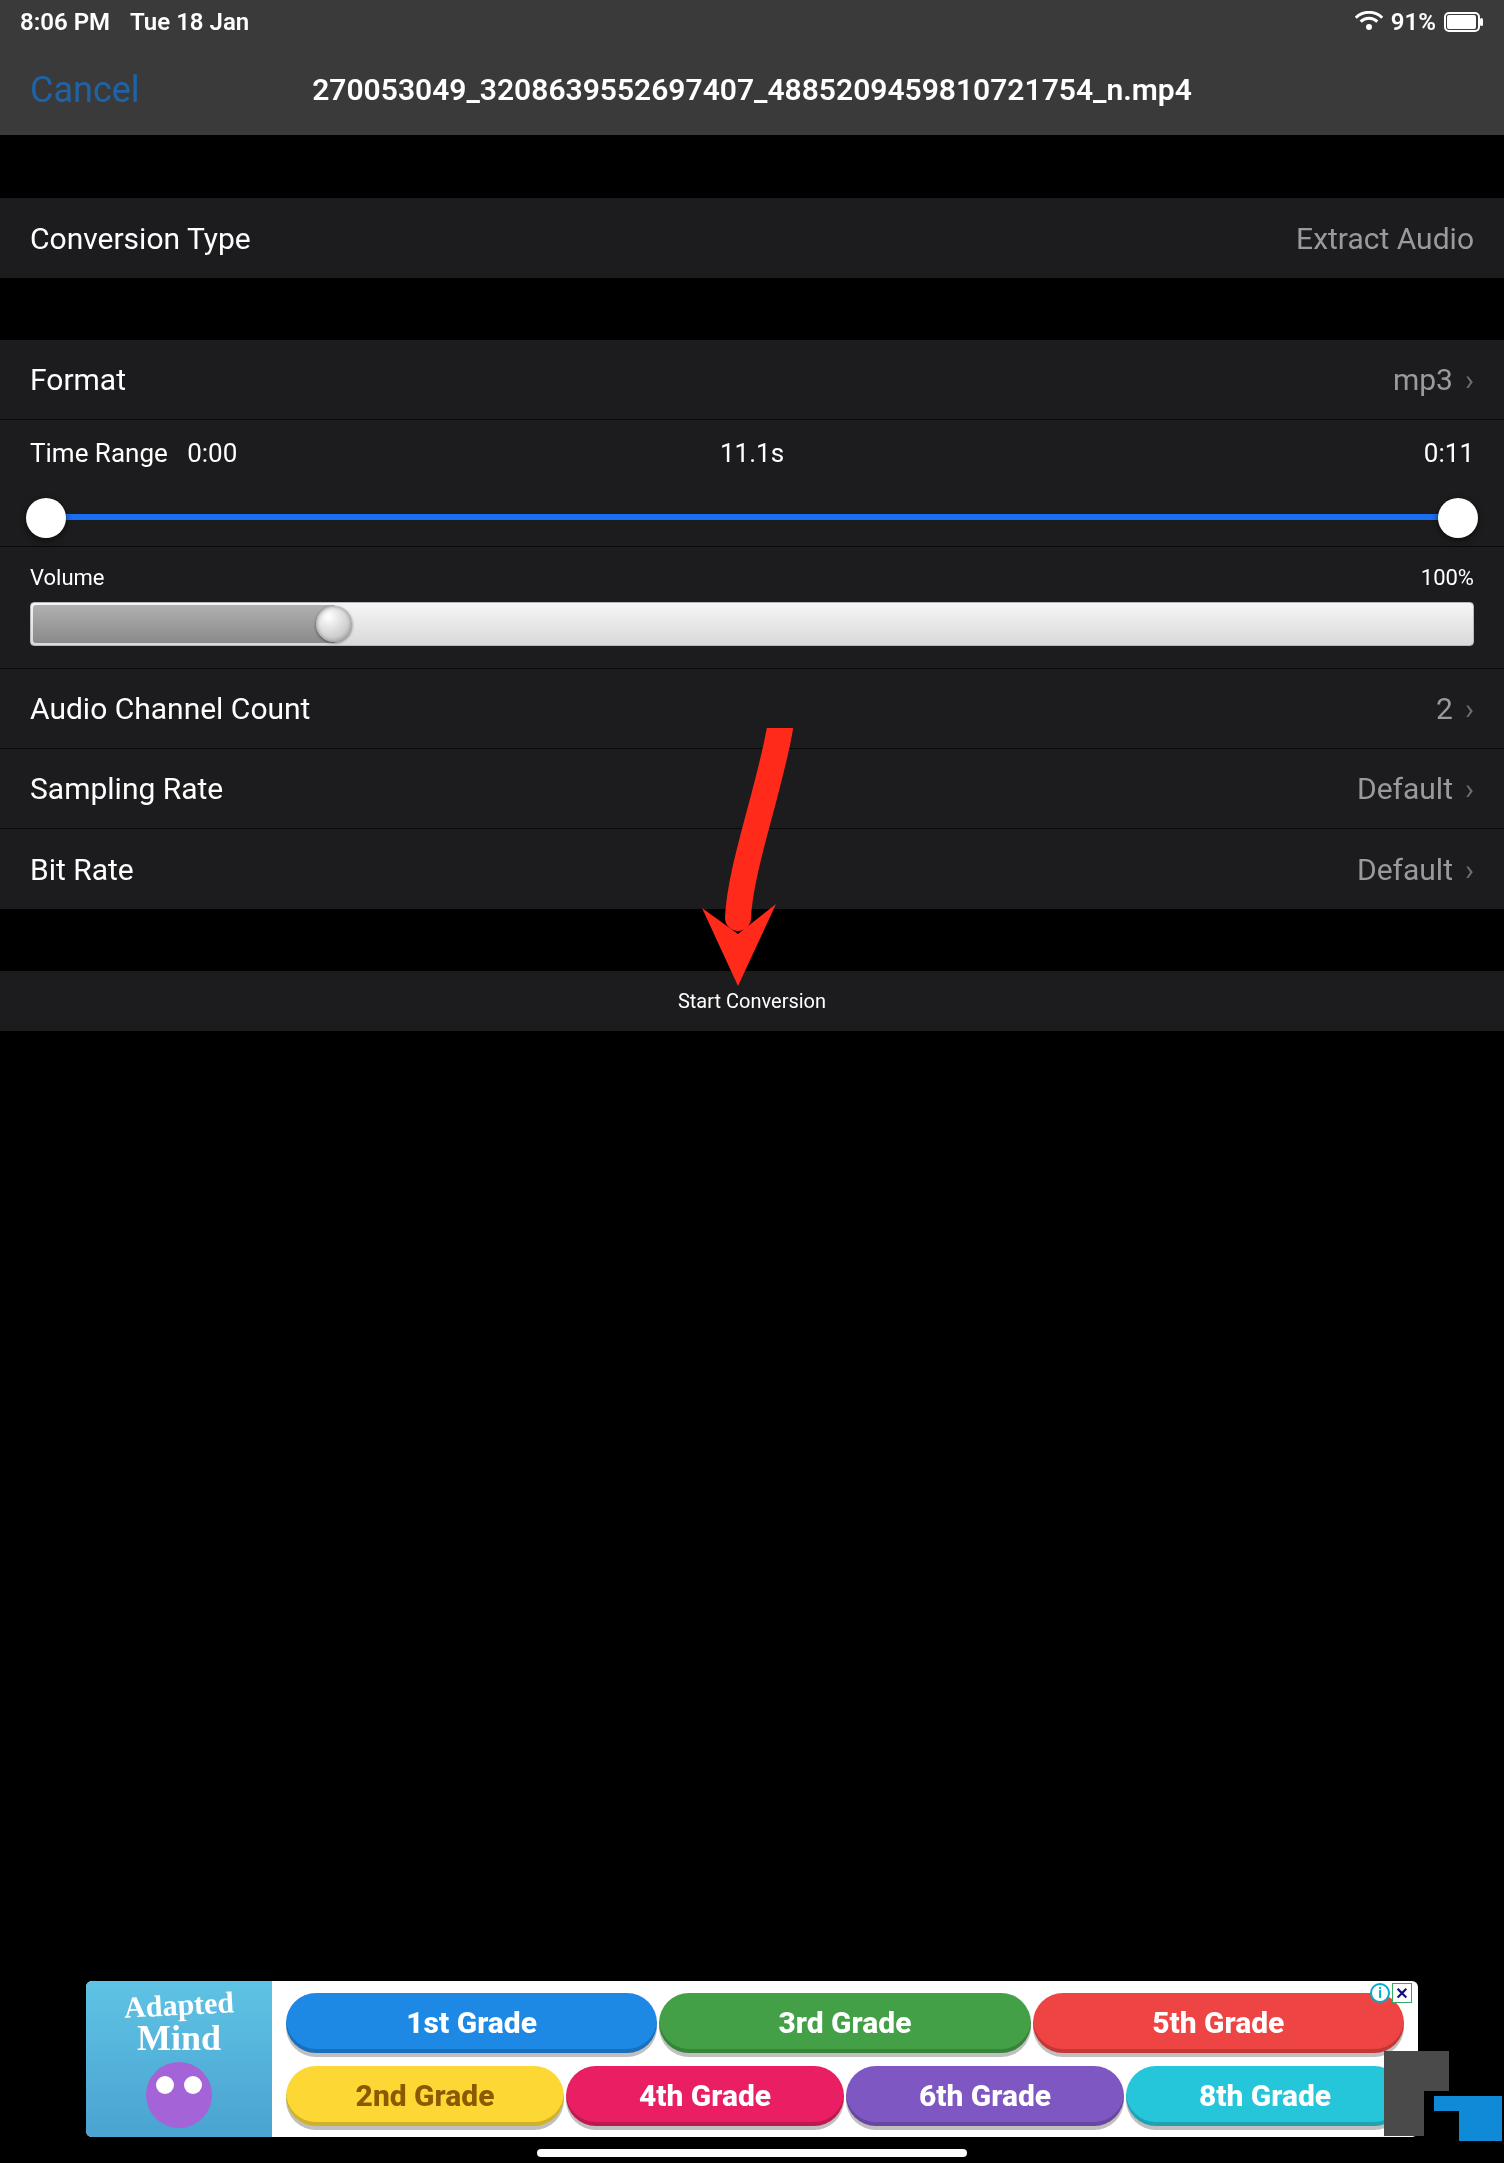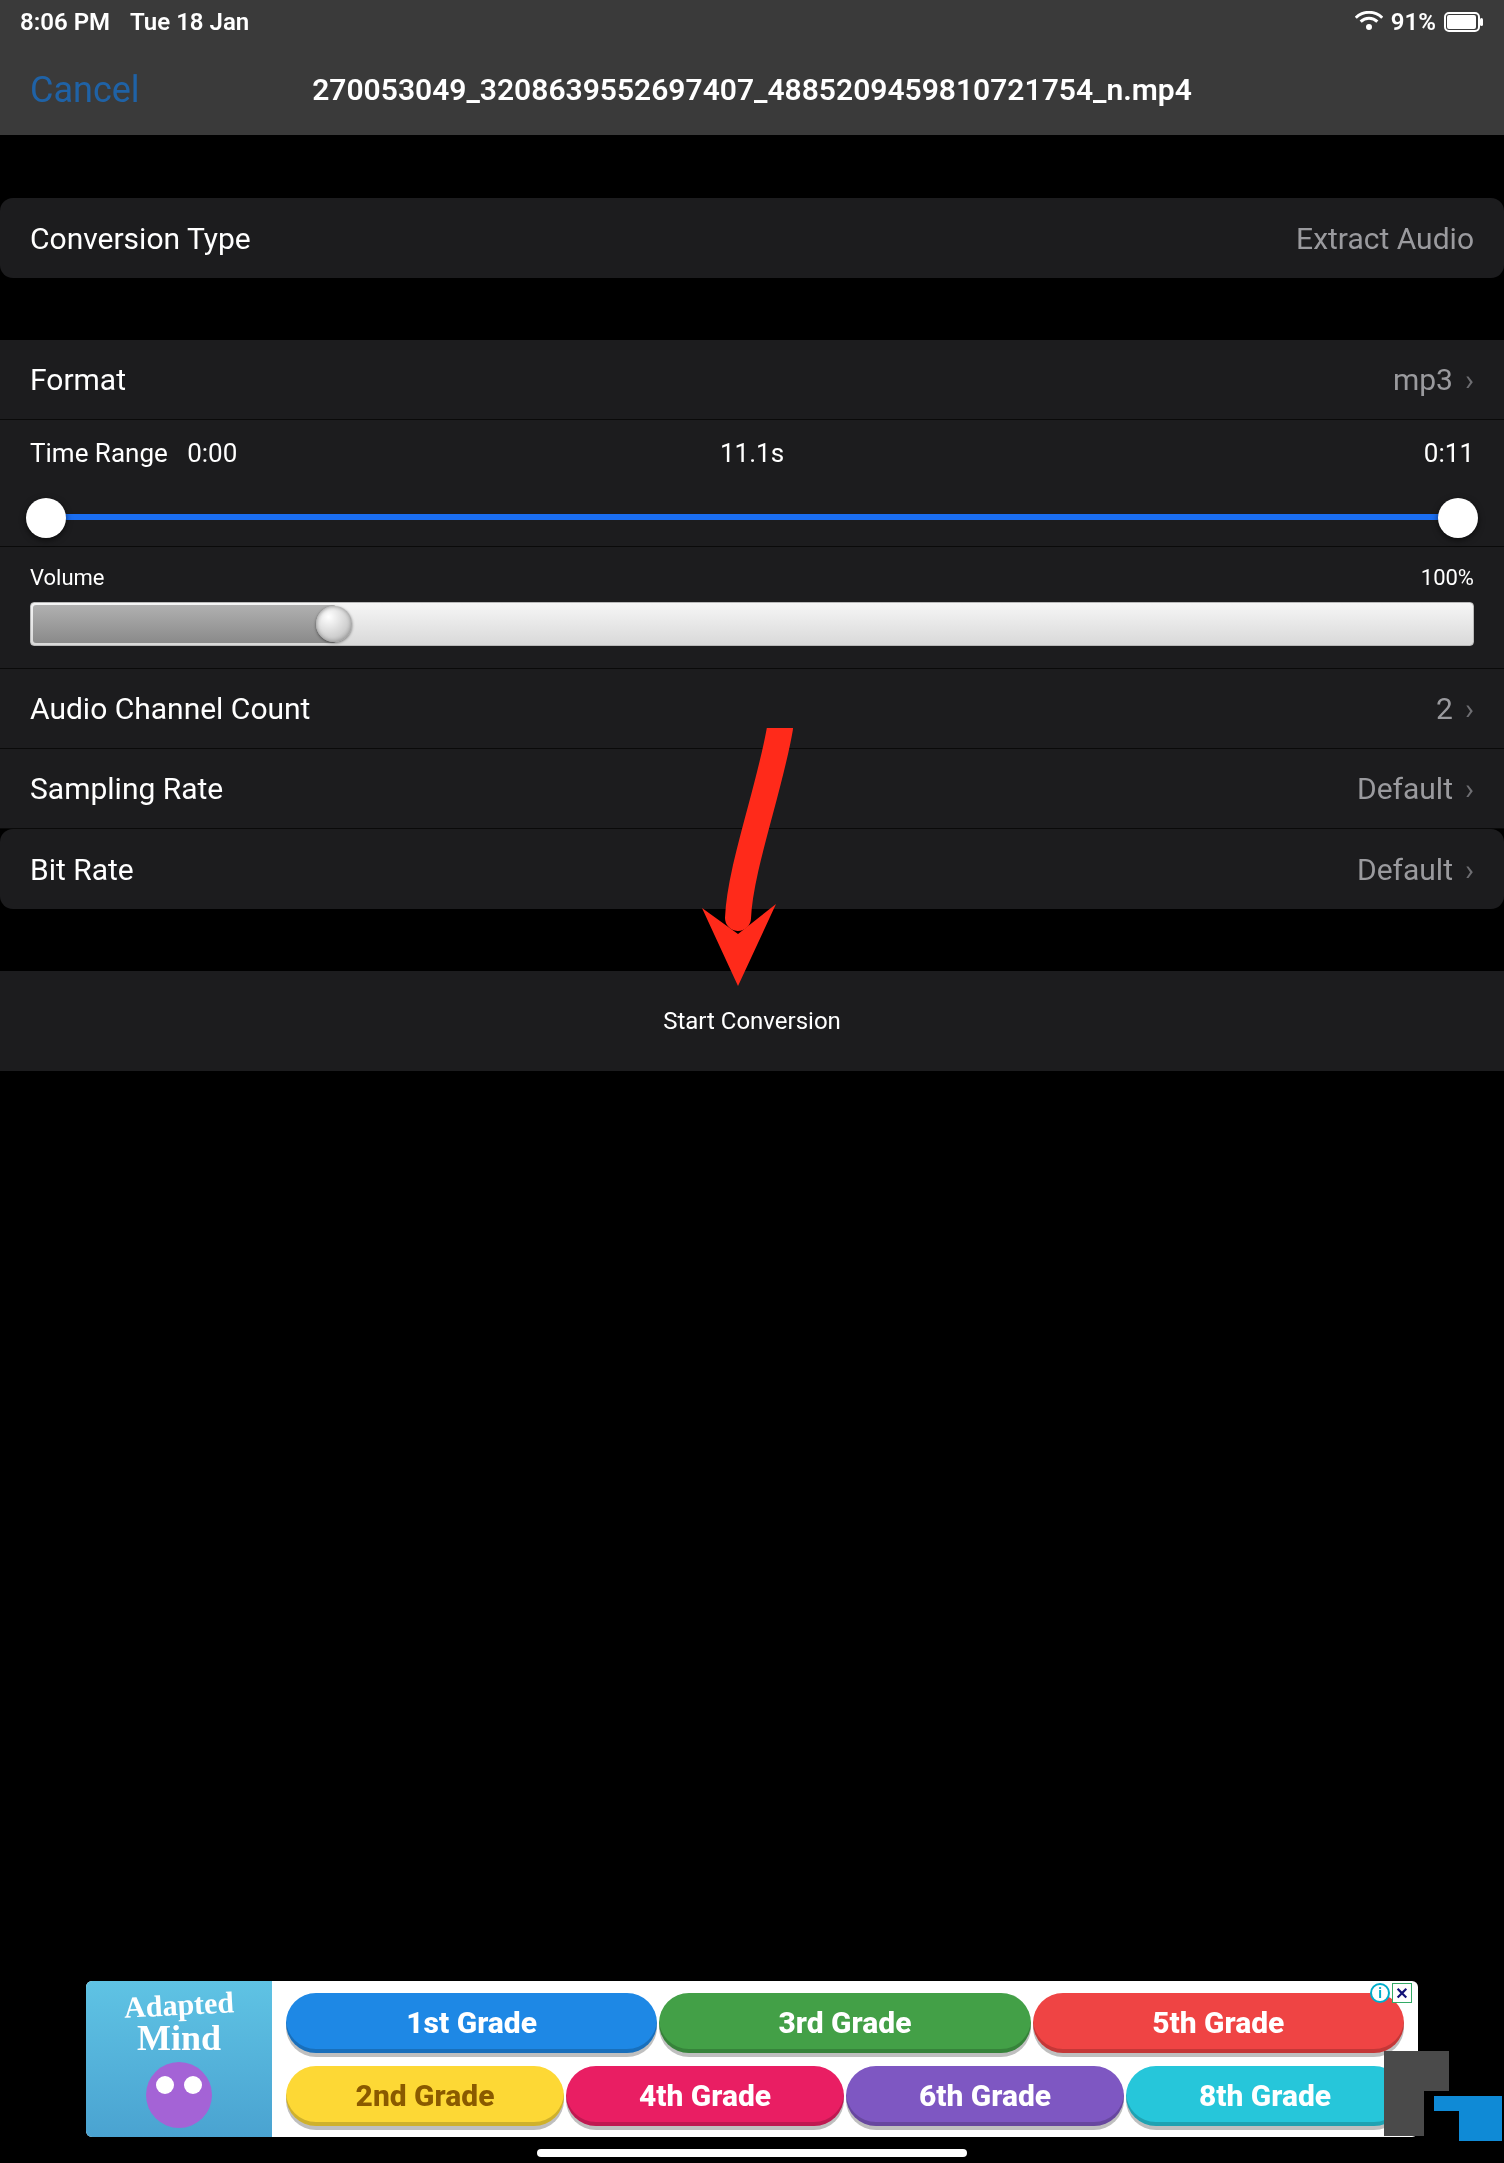--- a/index.html
+++ b/index.html
@@ -23,21 +23,21 @@
   .row {
     background: #1c1c1e;
     min-height: 80px;
     display: flex;
     align-items: center;
     justify-content: space-between;
     padding: 0 30px;
     font-size: 30px;
     border-bottom: 1px solid #0a0a0a;
   }
-  .row:last-child { border-bottom: none; border-radius: 13px; }
+  .row:last-child { border-bottom: none; }
   .row .label { color: #fff; }
   .row .value { color: #9a9a9e; display: flex; align-items: center; gap: 12px; }
   .chevron { color: #6e6e72; font-size: 30px; }
 
   
   .timerange-row { background:#1c1c1e; padding: 18px 30px 0 30px; font-size: 26px; border-bottom: 1px solid #0a0a0a;}
   .timerange-meta { display: flex; justify-content: space-between; color:#fff; margin-bottom: 18px;}
   .timerange-center { position:absolute; left:50%; transform:translateX(-50%);}
   .timerange-track-wrap { position: relative; height: 60px; }
   .timerange-track { position:absolute; left:0; right:0; top:28px; height:6px; background:#1a6ef2; border-radius:3px;}
@@ -51,21 +51,21 @@
   .volume-track { height:44px; background:linear-gradient(#f6f6f6,#d9d9d9); border:1px solid #b9b9b9; border-radius:4px; position:relative;}
   .volume-thumb {
     position:absolute; top:50%; transform:translate(-50%,-50%);
     width:36px; height:36px; border-radius:50%;
     background: radial-gradient(circle at 35% 30%, #fff, #cfcfcf 60%, #9a9a9a);
     box-shadow:0 1px 3px rgba(0,0,0,.5), inset 0 0 4px #888;
   }
   .volume-fill { position:absolute; left:2px; top:2px; bottom:2px; background:linear-gradient(#b0b0b0,#8a8a8a); border-radius:3px;}
 
   
-  .start-row { background:#1c1c1e; height:100px; display:flex; align-items:center; justify-content:center; font-size:24px; color:#fff;}
+  .start-row { background:#1c1c1e; height:60px; display:flex; align-items:center; justify-content:center; font-size:20px; color:#fff;}
 
   
   .arrow-annotation { position:absolute; left:690px; top:728px; pointer-events:none; }
 
   
   .ad-banner {
     position:absolute; left:86px; right:86px; bottom:26px; height:156px;
     background:#fff; border-radius:6px; display:flex; align-items:stretch; overflow:hidden;
   }
   .ad-logo { width:186px; background:linear-gradient(#5fc3e4,#4aa3d1); display:flex; flex-direction:column; align-items:center; justify-content:center; color:#fff; position:relative;}

